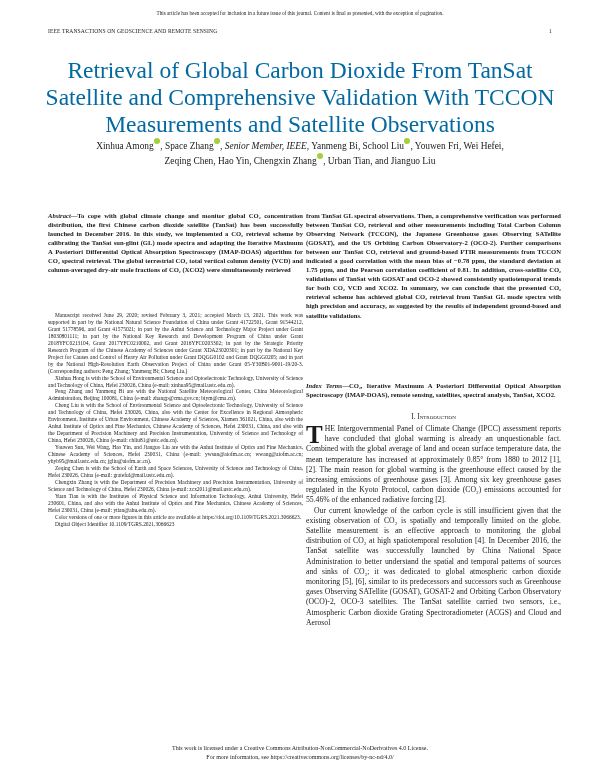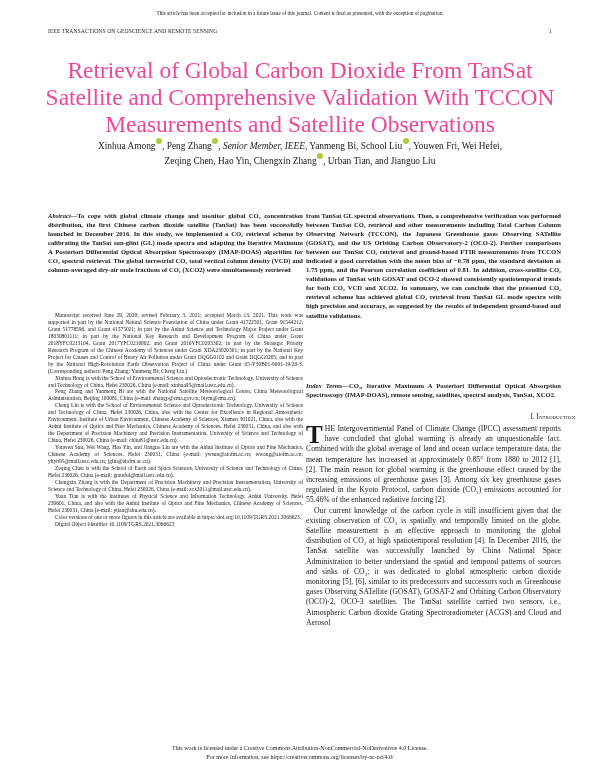--- a/index.html
+++ b/index.html
@@ -1,54 +1,54 @@
 <!DOCTYPE html>
 <html><head>
 <meta charset="utf-8">
 <style>
   html, body { margin: 0; padding: 0; background: #ffffff; }
   body { width: 600px; height: 776px; position: relative; overflow: hidden; color: #1a1a1a; font-family: "Liberation Serif", serif; }
   .notice { position: absolute; top: 10px; left: 0; width: 600px; text-align: center; font-size: 5.2px; color: #222; }
   .running-head { position: absolute; top: 28px; left: 48px; width: 504px; font-size: 5.6px; letter-spacing: 0.1px; }
   .running-head .pg { position: absolute; right: 0; top: 0; }
-  .title { position: absolute; top: 57px; left: 40px; width: 520px; text-align: center; font-size: 23.5px; line-height: 27px; color: #ec4899; }
+  .title { position: absolute; top: 57px; left: 40px; width: 520px; text-align: center; font-size: 23.5px; line-height: 27px; color: #0369a1; }
   .authors { position: absolute; top: 139px; left: 40px; width: 520px; text-align: center; font-size: 9.4px; line-height: 13.5px; }
   .authors i { }
   .orcid { display: inline-block; width: 6px; height: 6px; border-radius: 50%; background: #a6ce39; vertical-align: super; margin-left: 0.5px; position: relative; top: -1px; }
   .col { position: absolute; width: 255px; text-align: justify; }
   .col-left { left: 48px; }
   .col-right { left: 306px; }
   .abstract { top: 211px; font-size: 6.6px; line-height: 9.05px; font-weight: bold; text-align: justify; }
   .abstract i { font-weight: bold; }
   .abstract-cont { top: 211px; font-size: 6.6px; line-height: 9.05px; font-weight: bold; }
   .index-terms { top: 381px; font-size: 6.6px; line-height: 9.05px; font-weight: bold; }
   .fn { top: 312px; font-size: 5.45px; line-height: 6.95px; color: #222; }
   .fn p { margin: 0; text-indent: 7px; }
-  .sec-head { position: absolute; top: 412px; left: 320px; width: 255px; text-align: right; font-size: 7.3px; font-variant: small-caps; }
+  .sec-head { position: absolute; top: 412px; left: 306px; width: 255px; text-align: center; font-size: 7.3px; font-variant: small-caps; }
   .intro { top: 424px; font-size: 7.7px; line-height: 10.2px; }
   .intro p { margin: 0; text-indent: 8px; }
   .intro p.first { text-indent: 0; }
   .dropcap { float: left; font-size: 25px; line-height: 19px; margin: 1px 2px 0 0; font-weight: bold; }
   .license { position: absolute; top: 744px; left: 0; width: 600px; text-align: center; font-size: 6px; line-height: 8.6px; color: #222; }
 </style>
 </head>
 <body>
 
 <div class="notice">This article has been accepted for inclusion in a future issue of this journal. Content is final as presented, with the exception of pagination.</div>
 
 <div class="running-head">
   <span>IEEE TRANSACTIONS ON GEOSCIENCE AND REMOTE SENSING</span>
   <span class="pg">1</span>
 </div>
 
 <div class="title">Retrieval of Global Carbon Dioxide From TanSat Satellite and Comprehensive Validation With TCCON Measurements and Satellite Observations</div>
 
 <div class="authors">
   <span>Xinhua Among</span><span class="orcid"></span>,
-  <span>Peng Zhang</span><span class="orcid"></span>,
+  <span>Space Zhang</span><span class="orcid"></span>,
   <i>Senior Member, IEEE</i>,
   <span>Yanmeng Bi</span>,
   <span>School Liu</span><span class="orcid"></span>,
   <span>Youwen Fri</span>,
   <span>Wei Hefei</span>,<br>
   <span>Zeqing Chen</span>,
   <span>Hao Yin</span>,
   <span>Chengxin Zhang</span><span class="orcid"></span>,
   <span>Urban Tian</span>, and
   <span>Jianguo Liu</span>

